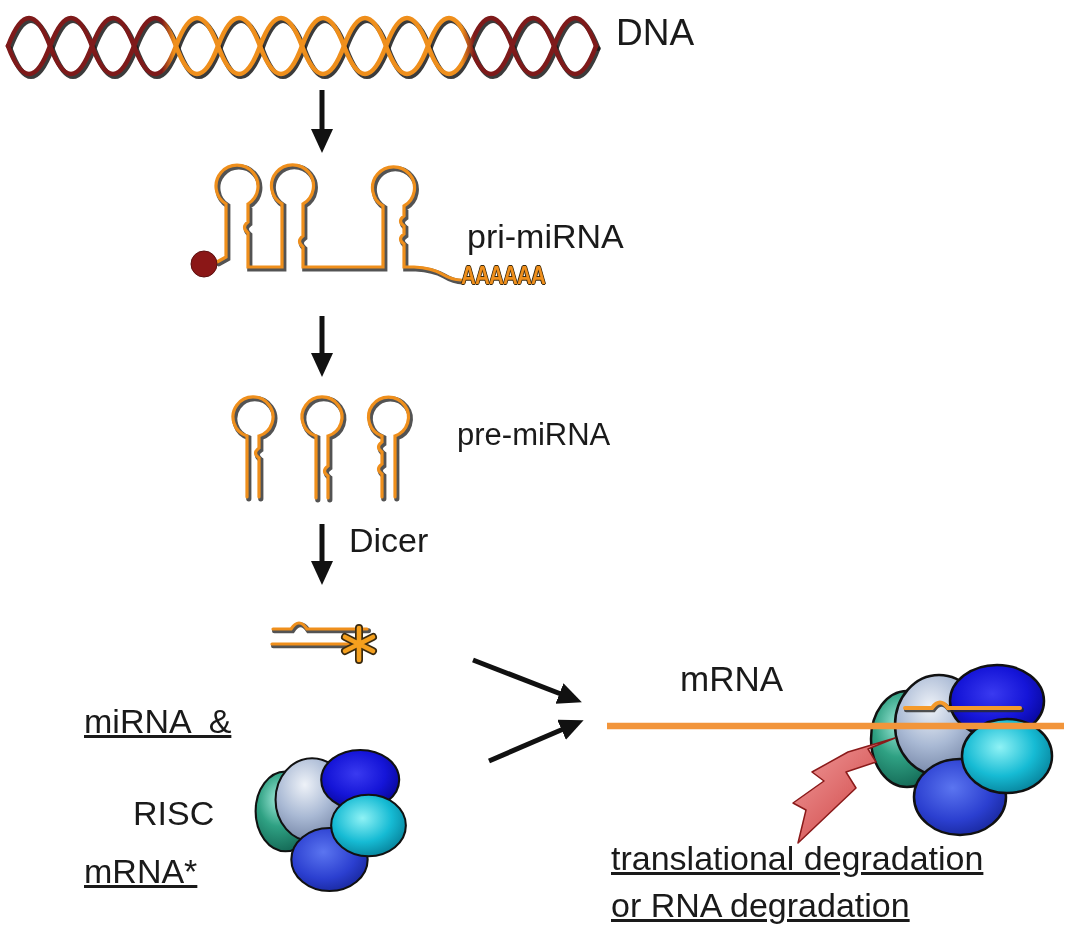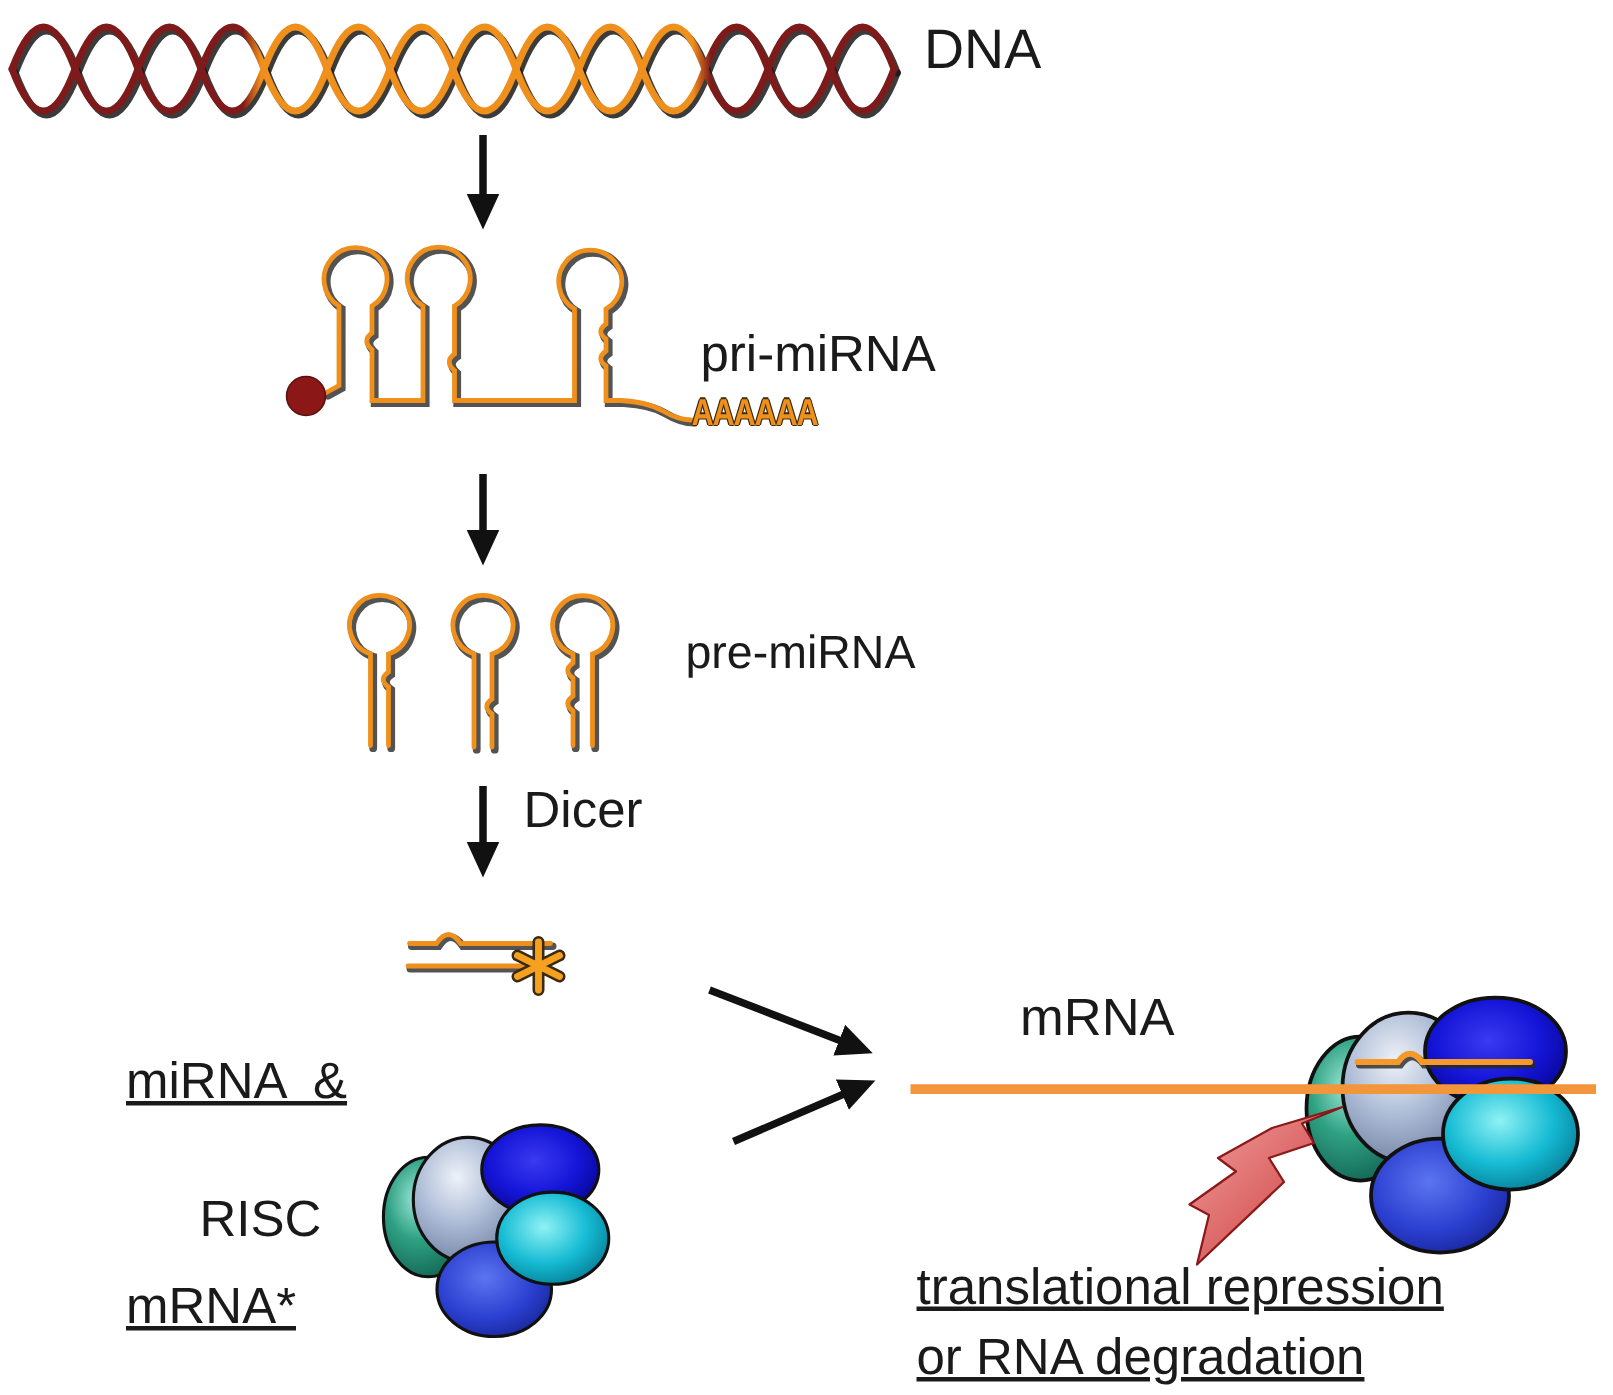--- a/index.html
+++ b/index.html
@@ -171,19 +171,19 @@
 
   <div class="lbl" id="duplex-label">
     <span class="row">miRNA  &amp;</span>
     <span class="row">mRNA*</span>
   </div>
 
   <div class="lbl" id="risc-label">RISC</div>
   <div class="lbl" id="mrna-label">mRNA</div>
 
   <div class="lbl" id="outcome-label">
-    <span class="row">translational repression</span>
+    <span class="row">translational degradation</span>
     <span class="row">or RNA degradation</span>
   </div>
 
   <div class="lbl" id="polya-label">AAAAAA</div>
 
 </div>
 
 </body></html>

